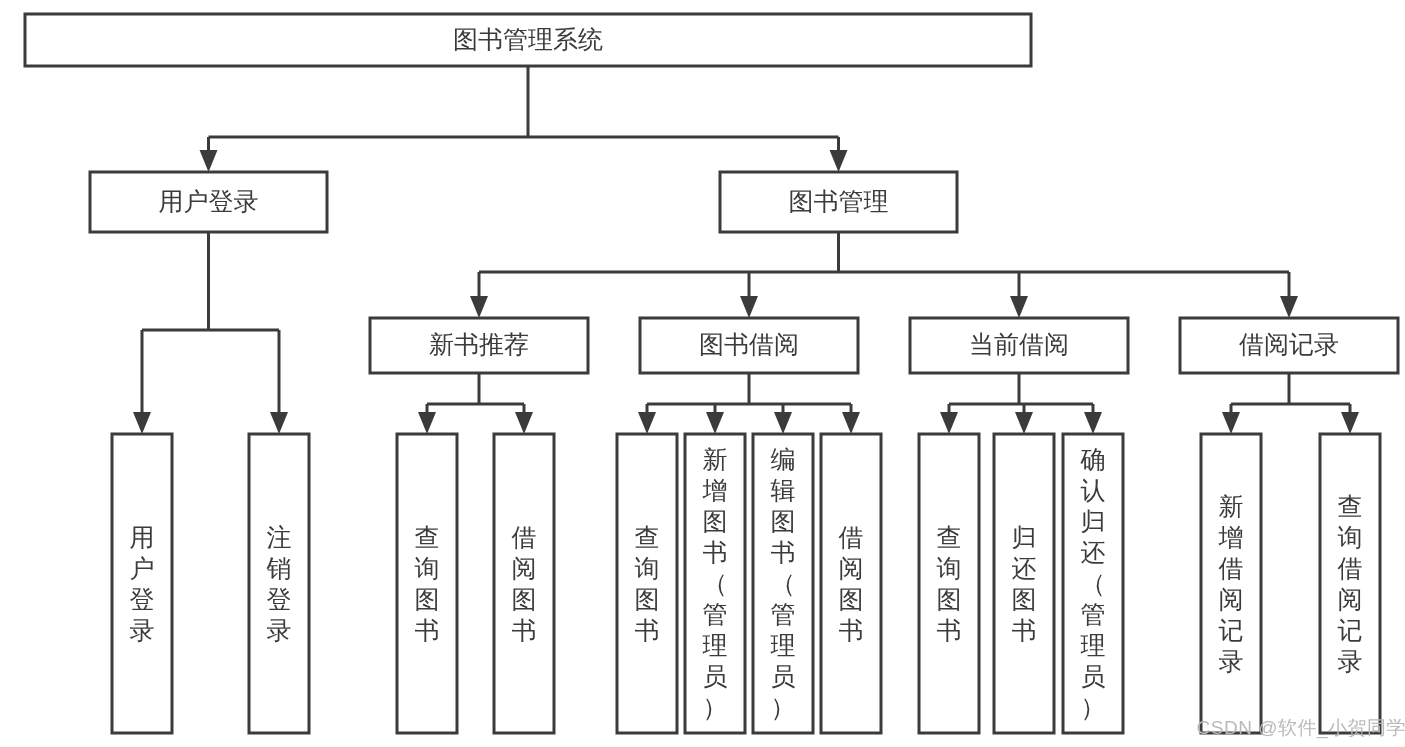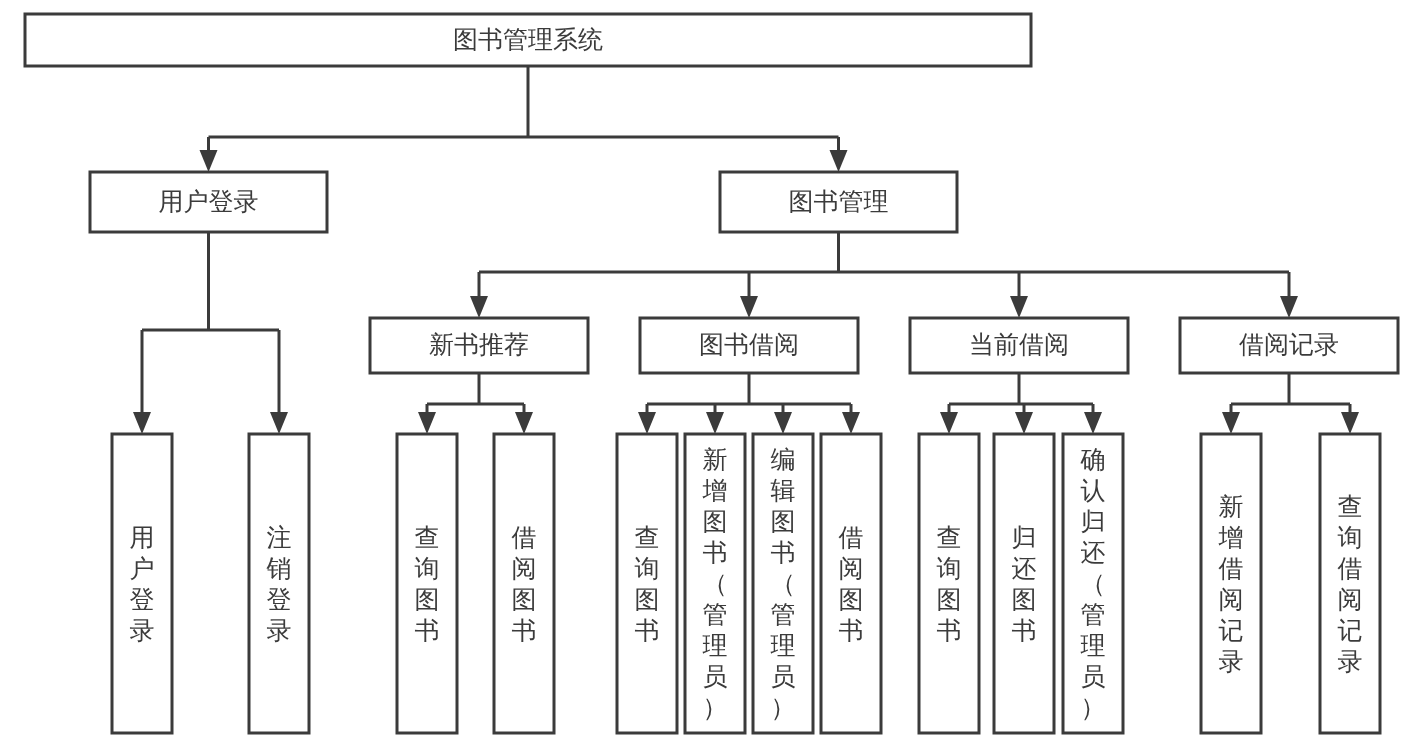--- a/index.html
+++ b/index.html
@@ -216,13 +216,14 @@
         <g>
           <rect x="1192" y="434" width="60" height="299" class="node-rect"></rect>
           <text x="1222" class="node-label-vertical"><tspan x="1222" y="514.5">新</tspan><tspan x="1222" y="545.5">增</tspan><tspan x="1222" y="576.5">借</tspan><tspan x="1222" y="607.5">阅</tspan><tspan x="1222" y="638.5">记</tspan><tspan x="1222" y="669.5">录</tspan></text>
         </g>
         <g>
           <rect x="1311" y="434" width="60" height="299" class="node-rect"></rect>
           <text x="1341" class="node-label-vertical"><tspan x="1341" y="514.5">查</tspan><tspan x="1341" y="545.5">询</tspan><tspan x="1341" y="576.5">借</tspan><tspan x="1341" y="607.5">阅</tspan><tspan x="1341" y="638.5">记</tspan><tspan x="1341" y="669.5">录</tspan></text>
         </g>
       </g>
   </svg>
+  <div class="watermark">CSDN @软件_小贺同学</div>
 </div>
 
 </body></html>

